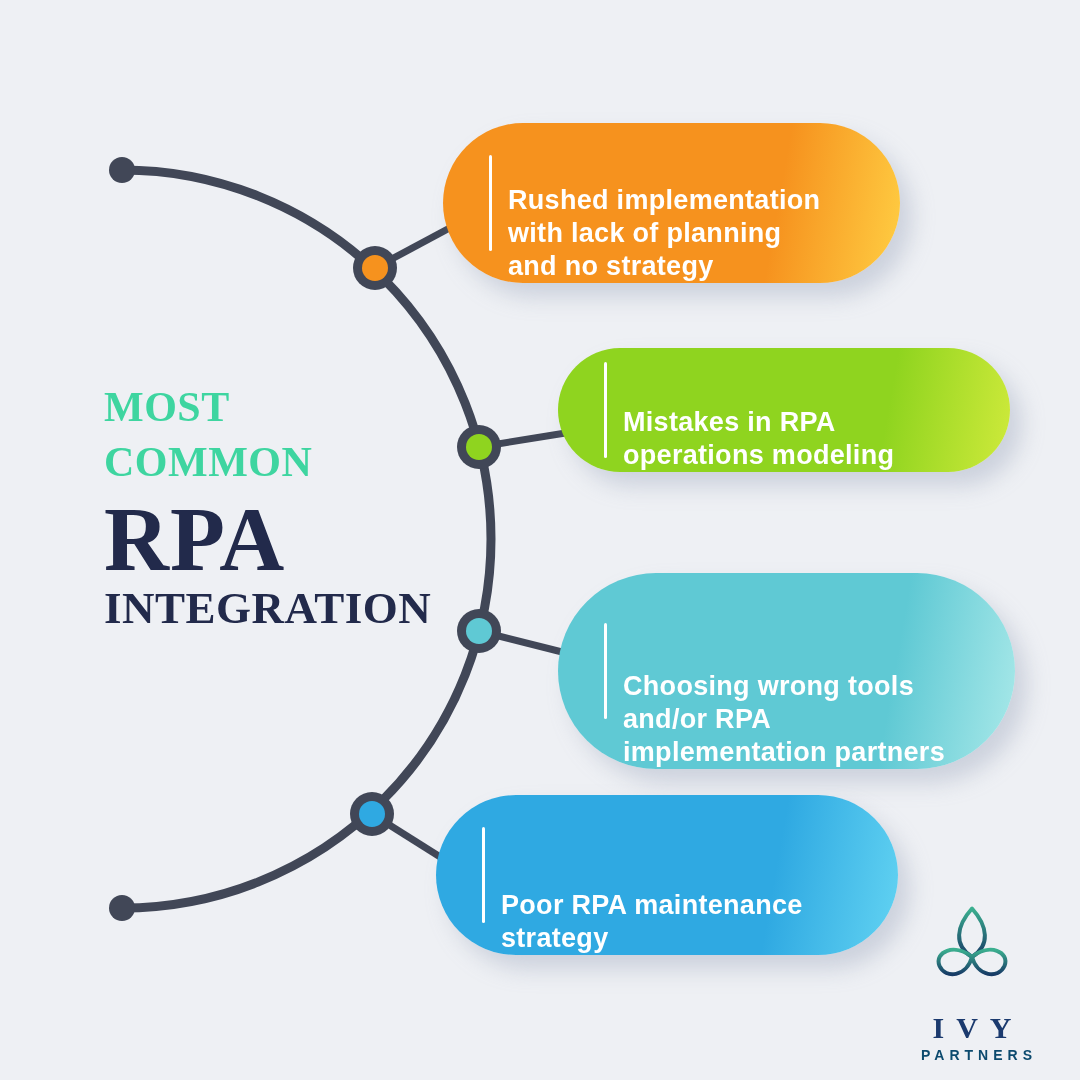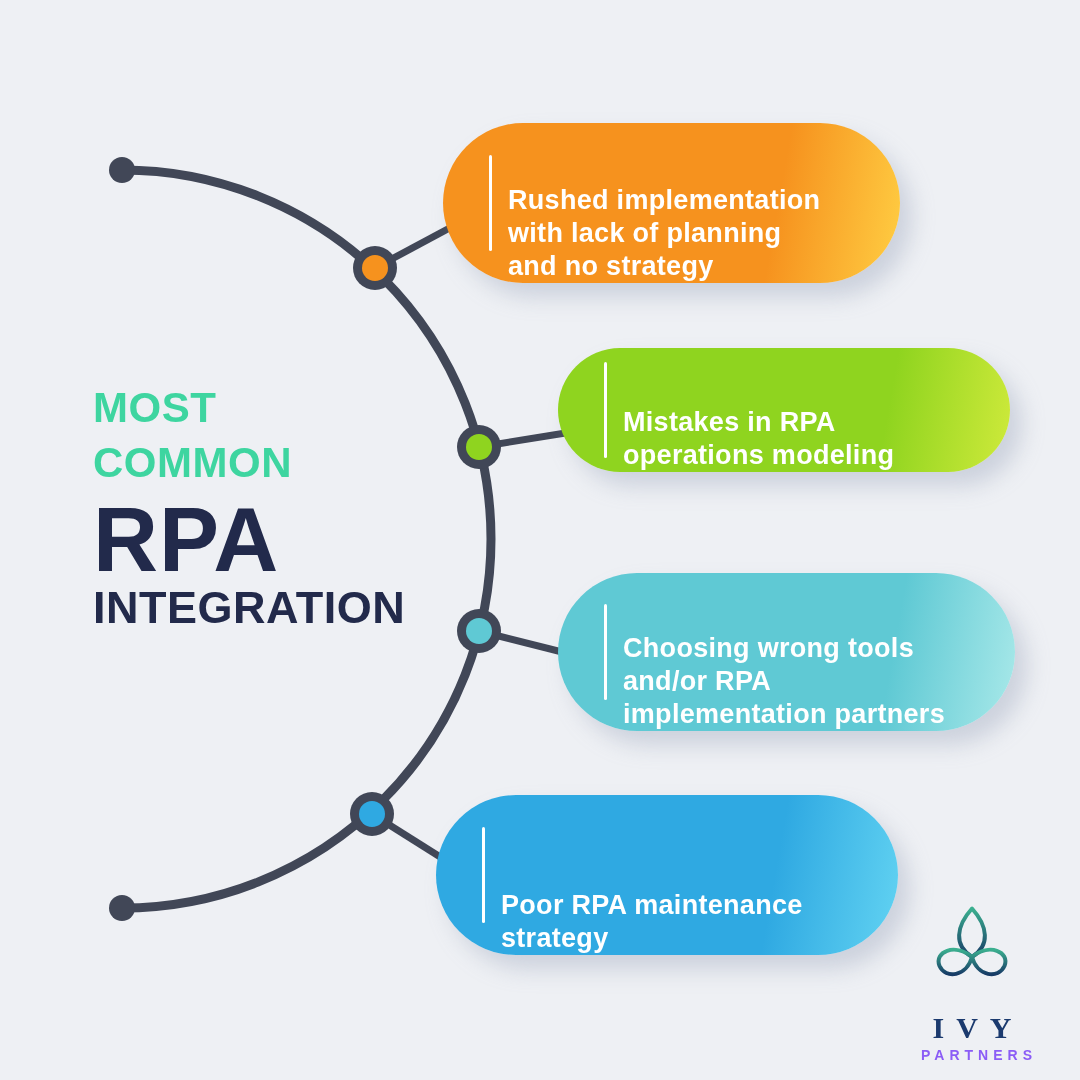--- a/index.html
+++ b/index.html
@@ -8,21 +8,21 @@
     background:#EEF0F4;
     font-family:"Liberation Sans", sans-serif;
     position:relative; overflow:hidden;
   }
   .canvas { position:absolute; inset:0; width:1080px; height:1080px; }
 
   
   svg.timeline { position:absolute; inset:0; z-index:1; }
 
   
-  .title-block { position:absolute; left:93px; top:380px; width:380px; z-index:2; }
+  .title-block { position:absolute; left:104px; top:380px; width:380px; z-index:2;font-family:Liberation Serif, serif; }
   .title-accent-line {
     display:block; font-size:42px; font-weight:700; line-height:55px;
     color:#3ED5A0; letter-spacing:0.5px;
   }
   .title-rpa {
     display:block; font-size:90px; font-weight:700; line-height:84px;
     color:#222A4B; letter-spacing:1px; margin-top:8px;
   }
   .title-suffix {
     display:block; font-size:45px; font-weight:700; line-height:52px;
@@ -41,36 +41,36 @@
     width:3px; height:96px; background:#ffffff; border-radius:2px;
   }
   .card .card-text {
     padding-left:65px; padding-right:30px;
     color:#ffffff; font-size:27px; font-weight:700;
     line-height:33px; letter-spacing:0.3px;
     white-space:pre-line;
   }
   .card-1 { left:443px; top:123px; width:457px; height:160px; }
   .card-2 { left:558px; top:348px; width:452px; height:124px; }
-  .card-3 { left:558px; top:573px; width:457px; height:158px; }
+  .card-3 { left:558px; top:573px; width:457px; height:196px; }
   .card-4 { left:436px; top:795px; width:462px; height:160px; }
 
   
   .logo { position:absolute; left:916px; top:903px; width:112px; text-align:center; z-index:2; }
   .logo .logo-icon { display:block; margin:0 auto; }
   .logo .logo-name {
     display:block; margin-top:16px;
     font-family:"Liberation Serif", serif;
     font-size:30px; font-weight:700; letter-spacing:12px;
     text-indent:12px; color:#1B3A6E;
   }
   .logo .logo-subtitle {
     display:block; margin-top:2px;
     font-size:14px; font-weight:700; letter-spacing:5px;
-    text-indent:5px; color:#8b5cf6;
+    text-indent:5px; color:#0c4a6e;
   }
 </style>
 </head>
 <body>
 
 <div class="canvas">
 
   <svg class="timeline" viewBox="0 0 1080 1080">
 
     <path d="M 122 170 A 369 369 0 0 1 122 908" fill="none" stroke="#414757" stroke-width="9"></path>

